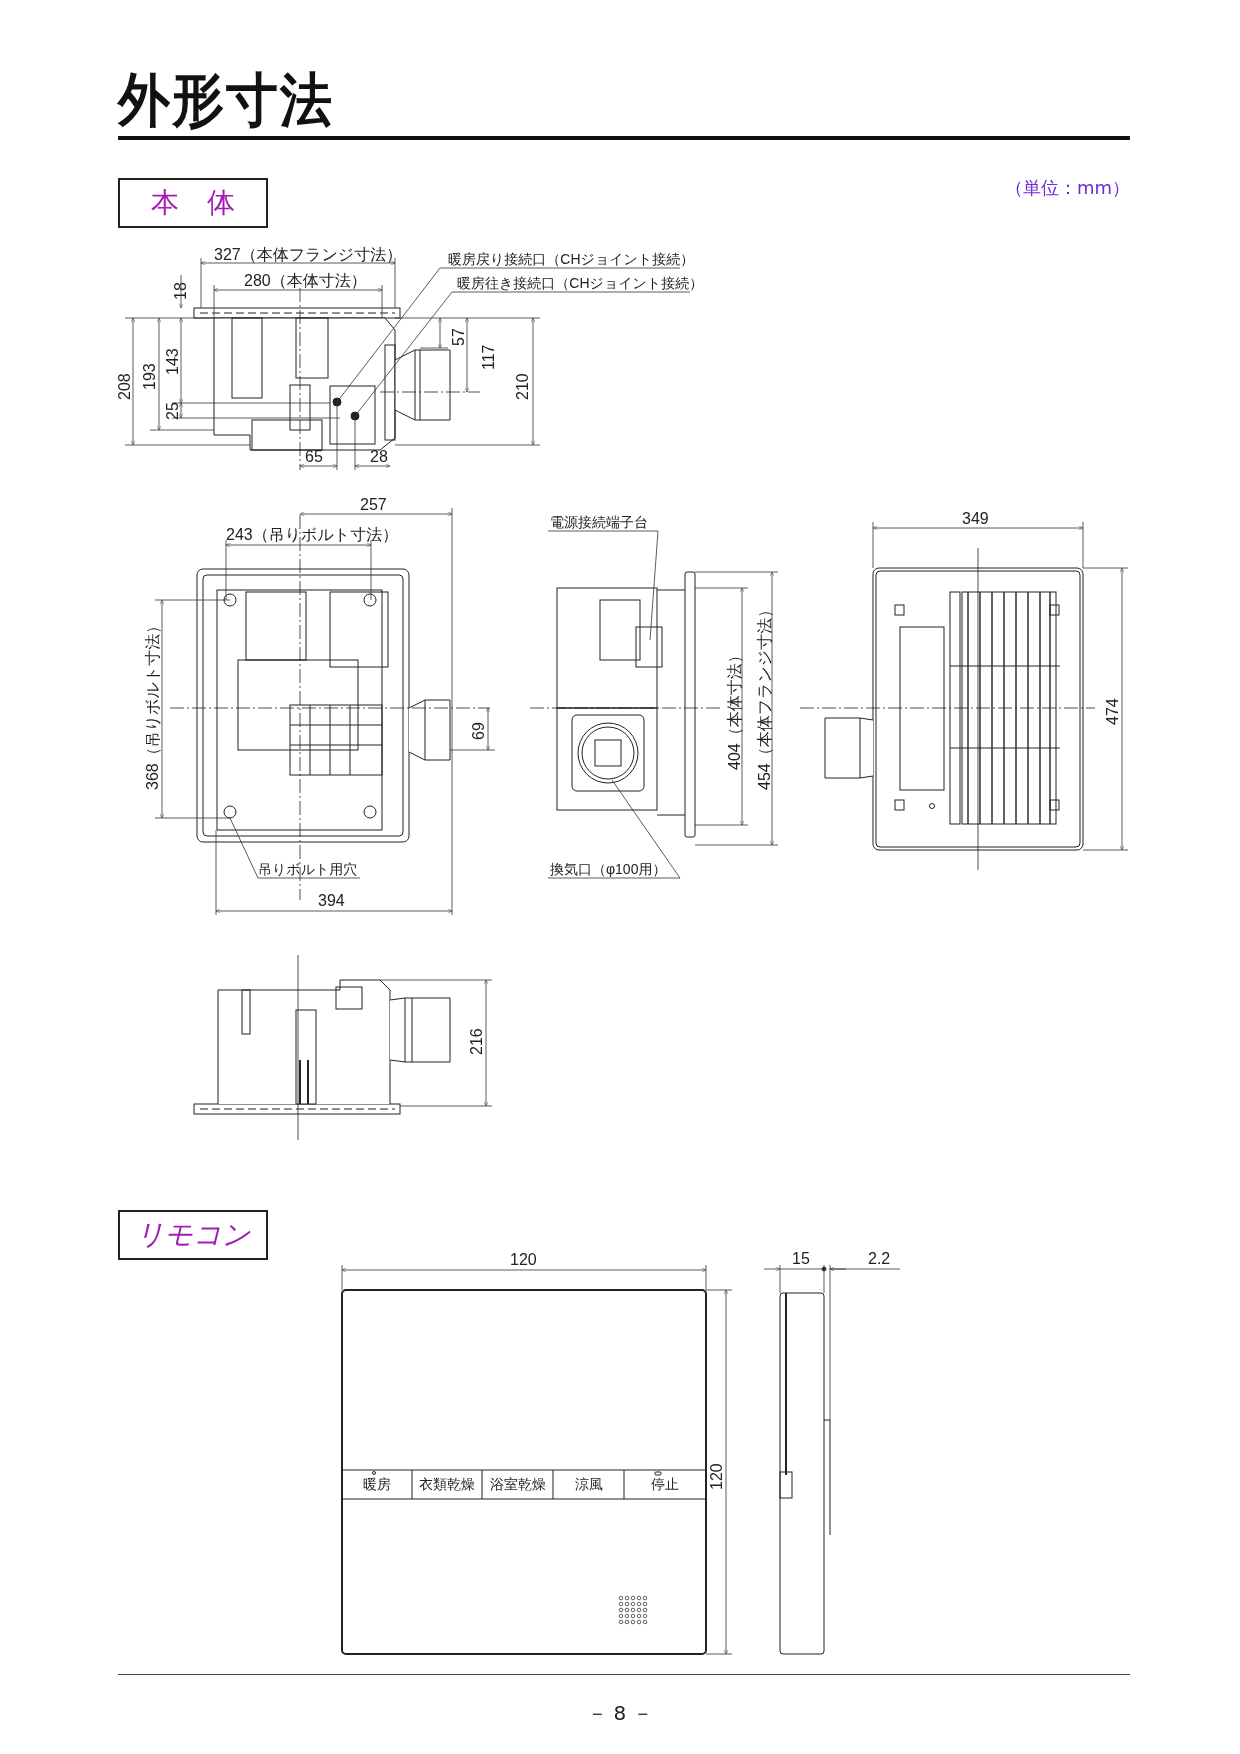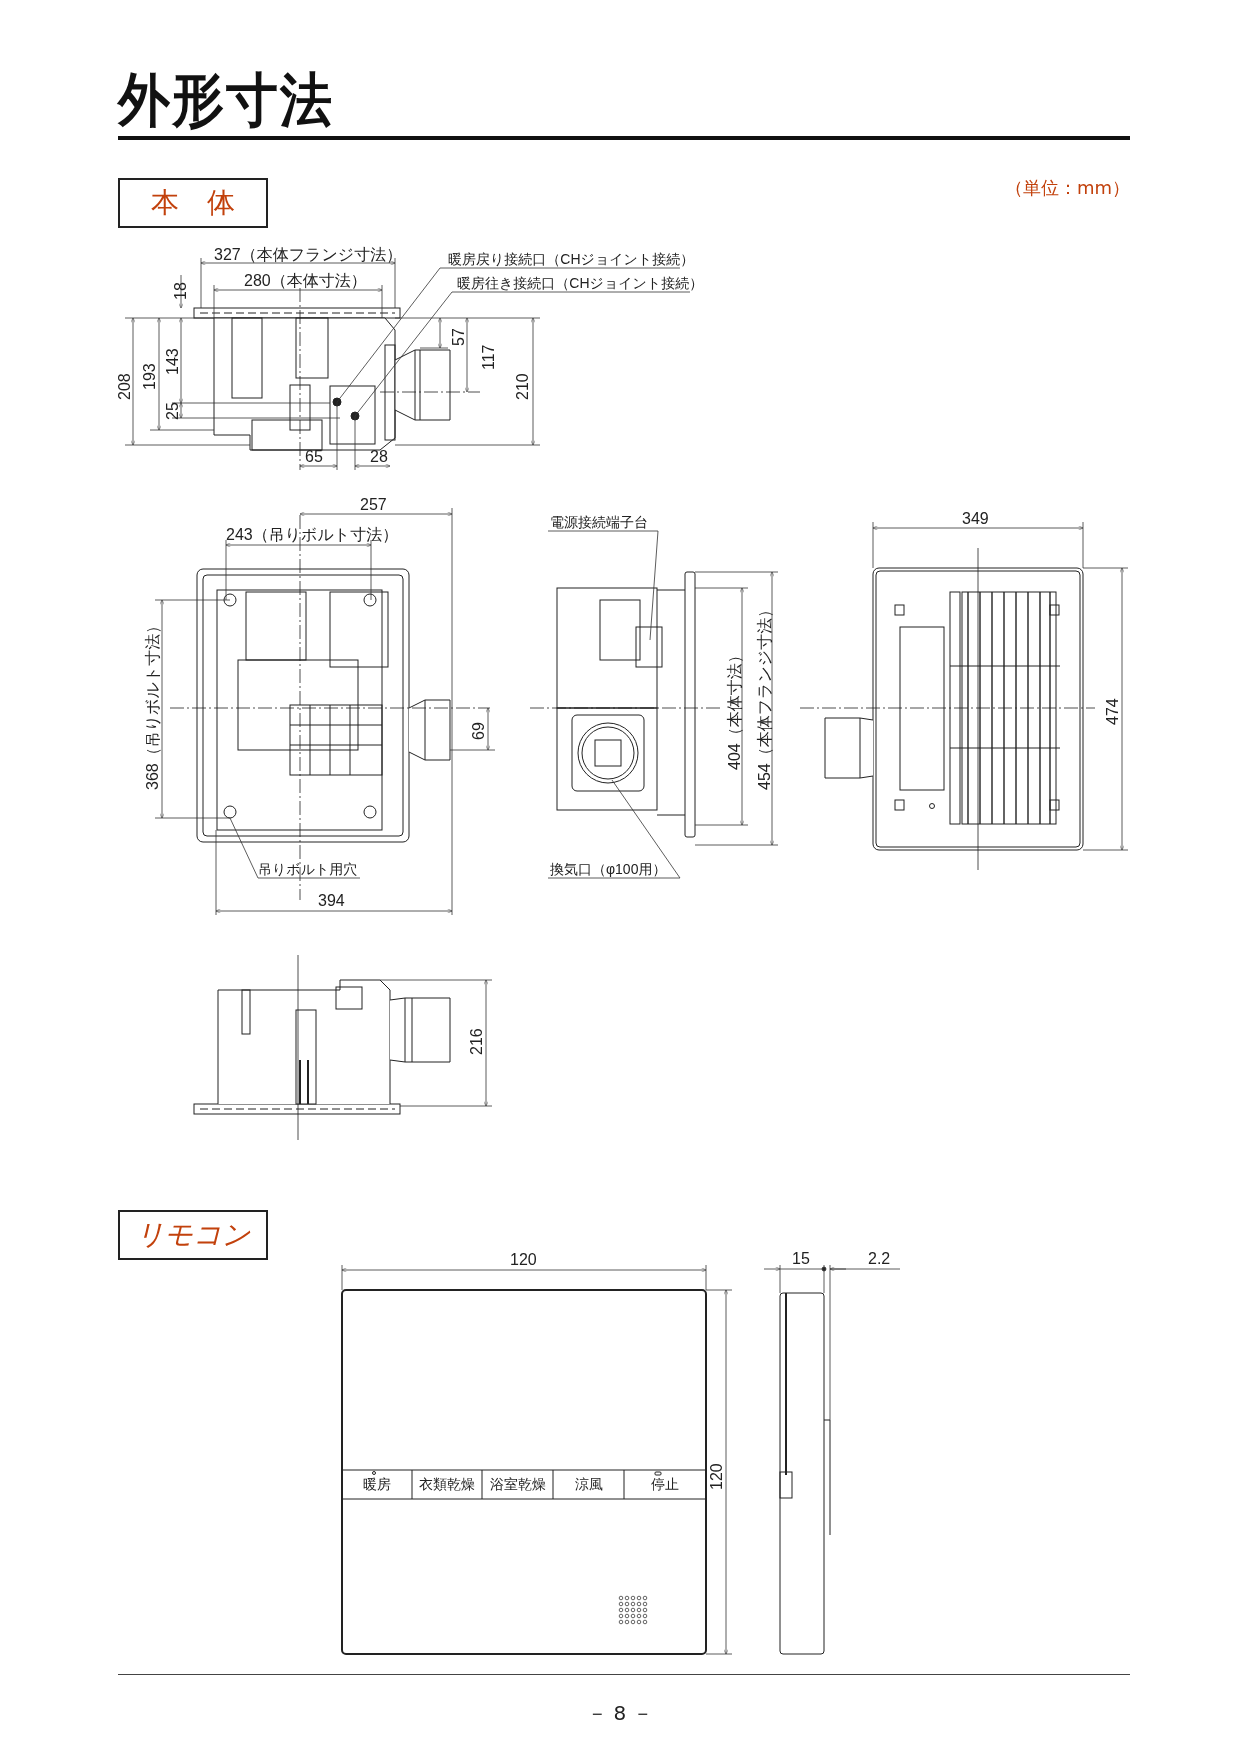--- a/index.html
+++ b/index.html
@@ -1,21 +1,21 @@
 <!DOCTYPE html>
 <html><head>
 <meta charset="utf-8">
 <style>
   html,body{margin:0;padding:0;background:#fff;}
   body{width:1240px;height:1754px;position:relative;overflow:hidden;font-family:"DejaVu Sans","Liberation Sans",sans-serif;color:#222;}
   .abs{position:absolute;}
   .title{left:118px;top:62px;font-size:52px;font-weight:bold;letter-spacing:2px;font-family:"DejaVu Sans",sans-serif;color:#111;transform:scaleY(1.12);transform-origin:top left;}
   .title-rule{left:118px;top:136px;width:1012px;height:4px;background:#111;}
-  .section-box{border:2px solid #222;font-size:28px;display:flex;align-items:center;justify-content:center;color:#c2410c;}
-  .unit{right:110px;top:176px;font-size:18px;color:#c2410c;}
+  .section-box{border:2px solid #222;font-size:28px;display:flex;align-items:center;justify-content:center;color:#a21caf;}
+  .unit{right:110px;top:176px;font-size:18px;color:#6d28d9;}
   .bottom-rule{left:118px;top:1674px;width:1012px;height:1px;background:#444;}
   .page-num{left:0;width:1240px;top:1700px;text-align:center;font-size:20px;color:#222;}
   svg text{font-family:"Liberation Sans","DejaVu Sans",sans-serif;fill:#222;}
   .dim{font-size:16px;}
   .lbl{font-size:14px;}
 </style>
 </head>
 <body>
 
 <div class="abs title">外形寸法</div>

